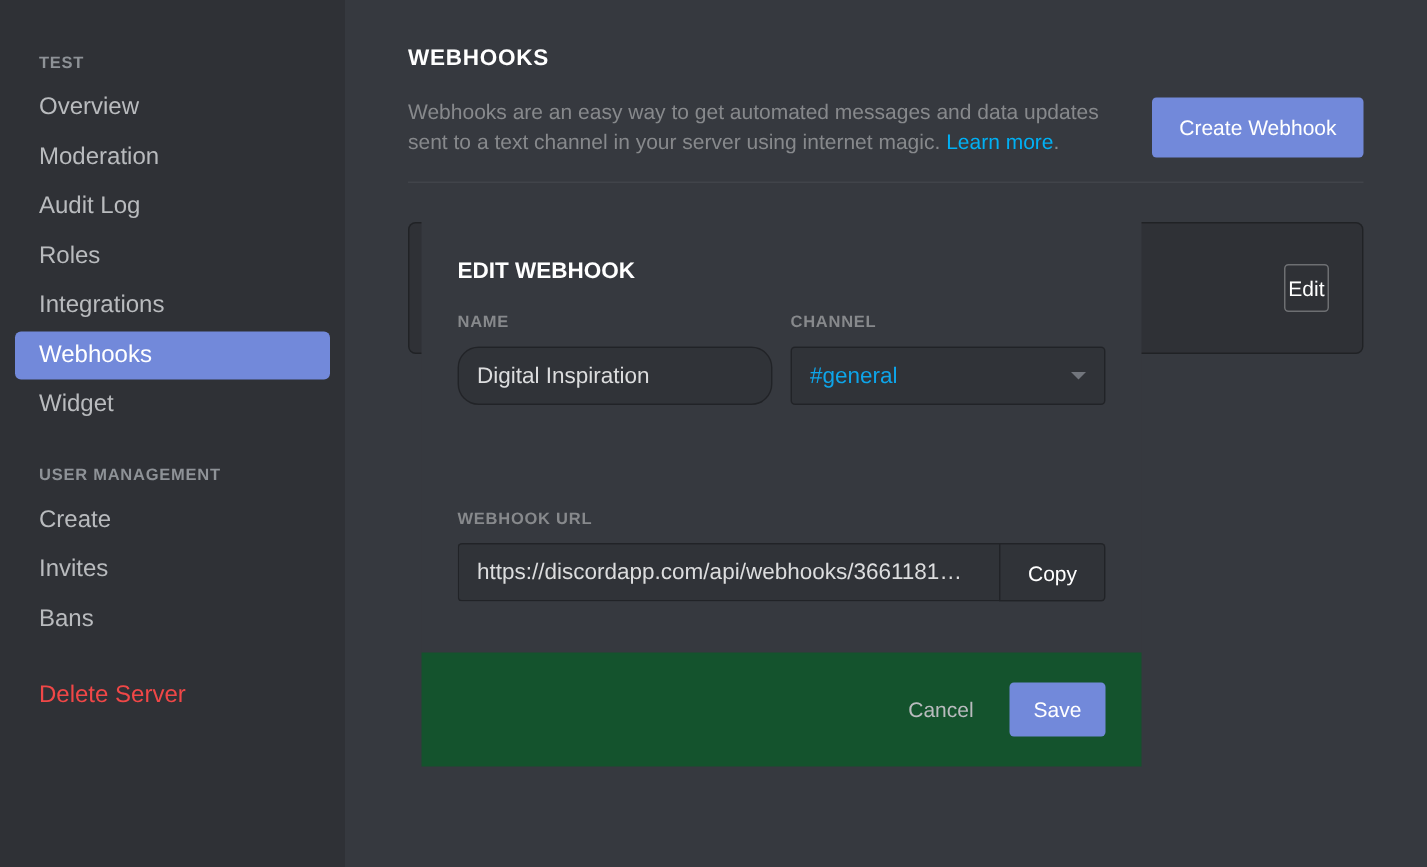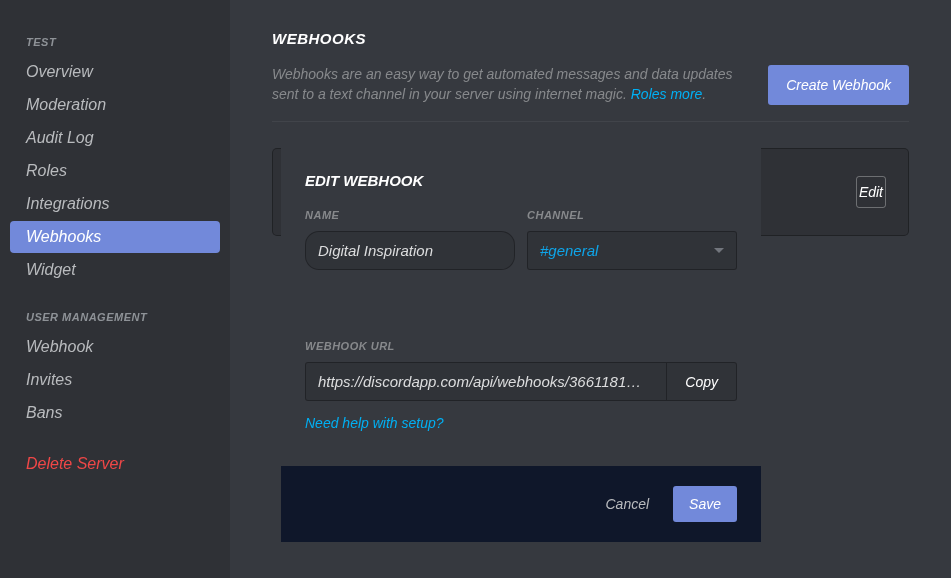--- a/index.html
+++ b/index.html
@@ -1,19 +1,18 @@
 <!DOCTYPE html>
 <html><head>
   <meta charset="utf-8">
   <style>
     * {
       box-sizing: border-box;
       margin: 0;
       padding: 0;
-      font-style: italic;
     }
     body {
       font-family: -apple-system, BlinkMacSystemFont, "Segoe UI", Helvetica, Arial, sans-serif;
       background: #36393f;
       color: #dcddde;
       width: 951px;
       height: 578px;
       overflow: hidden;
       display: flex;
     }
@@ -220,21 +219,21 @@
     }
     .help-link {
       display: inline-block;
       color: #00b0f4;
       font-size: 14px;
       margin-top: 14px;
       text-decoration: none;
       cursor: pointer;
     }
     .modal-footer {
-      background: #0f172a;
+      background: #14532d;
       padding: 20px 24px;
       display: flex;
       justify-content: flex-end;
       align-items: center;
       gap: 24px;
       margin-top: 24px;
     }
     .btn-ghost {
       background: transparent;
       border: none;
@@ -262,34 +261,34 @@
   <div class="sidebar-item">Moderation</div>
   <div class="sidebar-item">Audit Log</div>
   <div class="sidebar-item">Roles</div>
   <div class="sidebar-item">Integrations</div>
   <div class="sidebar-item active">Webhooks</div>
   <div class="sidebar-item">Widget</div>
 
   <div class="sidebar-gap"></div>
 
   <div class="sidebar-section-header">USER MANAGEMENT</div>
-  <div class="sidebar-item">Webhook</div>
+  <div class="sidebar-item">Create</div>
   <div class="sidebar-item">Invites</div>
   <div class="sidebar-item">Bans</div>
 
   <div class="sidebar-gap"></div>
 
   <div class="sidebar-item danger">Delete Server</div>
 </div>
 
 <div class="main">
   <div class="page-title">WEBHOOKS</div>
   <div class="page-desc-row">
     <div class="page-desc">
-      <span>Webhooks are an easy way to get automated messages and data updates sent to a text channel in your server using internet magic. </span><a href="#">Roles more</a><span>.</span>
+      <span>Webhooks are an easy way to get automated messages and data updates sent to a text channel in your server using internet magic. </span><a href="#">Learn more</a><span>.</span>
     </div>
     <button class="btn-primary">Create Webhook</button>
   </div>
   <div class="divider"></div>
 
   <div class="webhook-row">
     <button class="btn-outline">Edit</button>
   </div>
 
   <div class="modal">
@@ -311,20 +310,19 @@
         </div>
       </div>
 
       <div class="modal-gap"></div>
 
       <div class="field-label">WEBHOOK URL</div>
       <div class="url-row">
         <input class="url-input" type="text" readonly="" value="https://discordapp.com/api/webhooks/3661181…" style="">
         <button class="copy-btn">Copy</button>
       </div>
-      <a class="help-link">Need help with setup?</a>
     </div>
     <div class="modal-footer">
       <button class="btn-ghost">Cancel</button>
       <button class="btn-save">Save</button>
     </div>
   </div>
 </div>
 
 </body></html>

